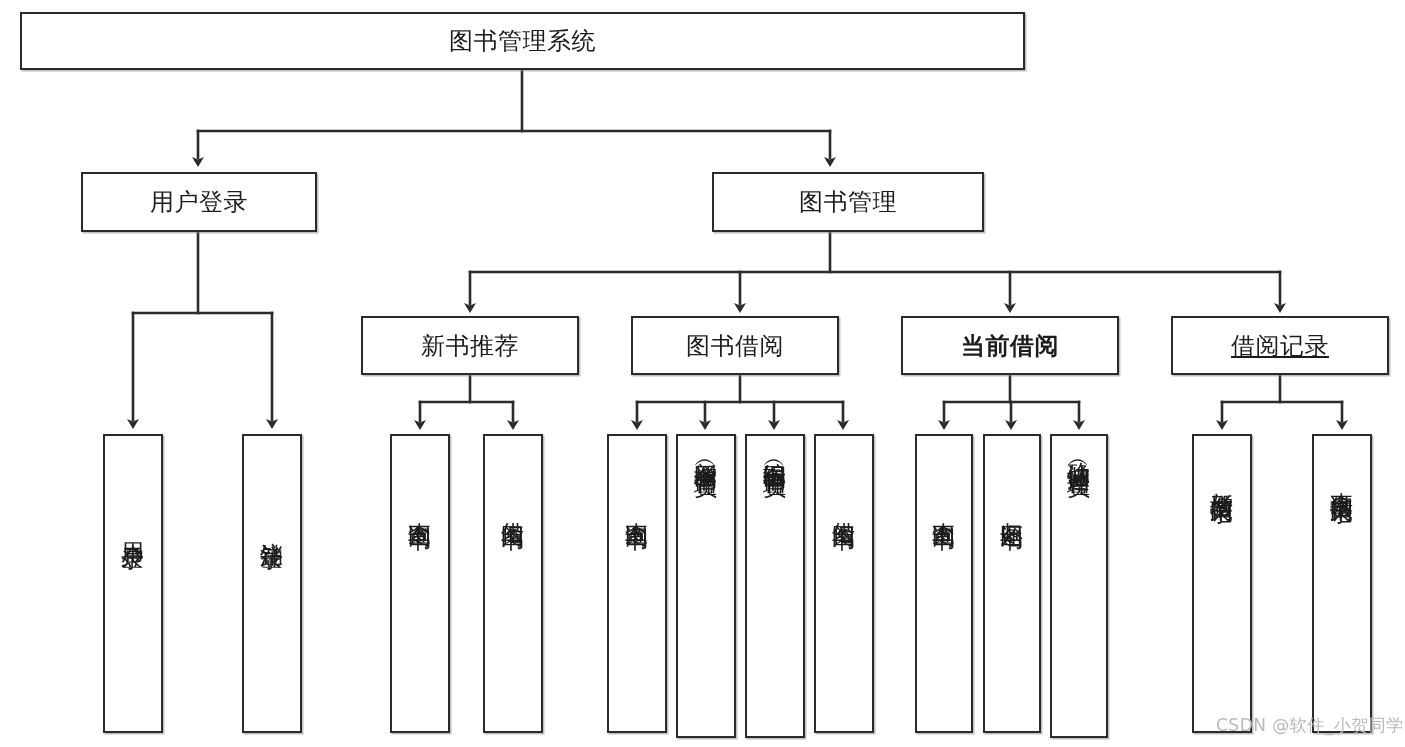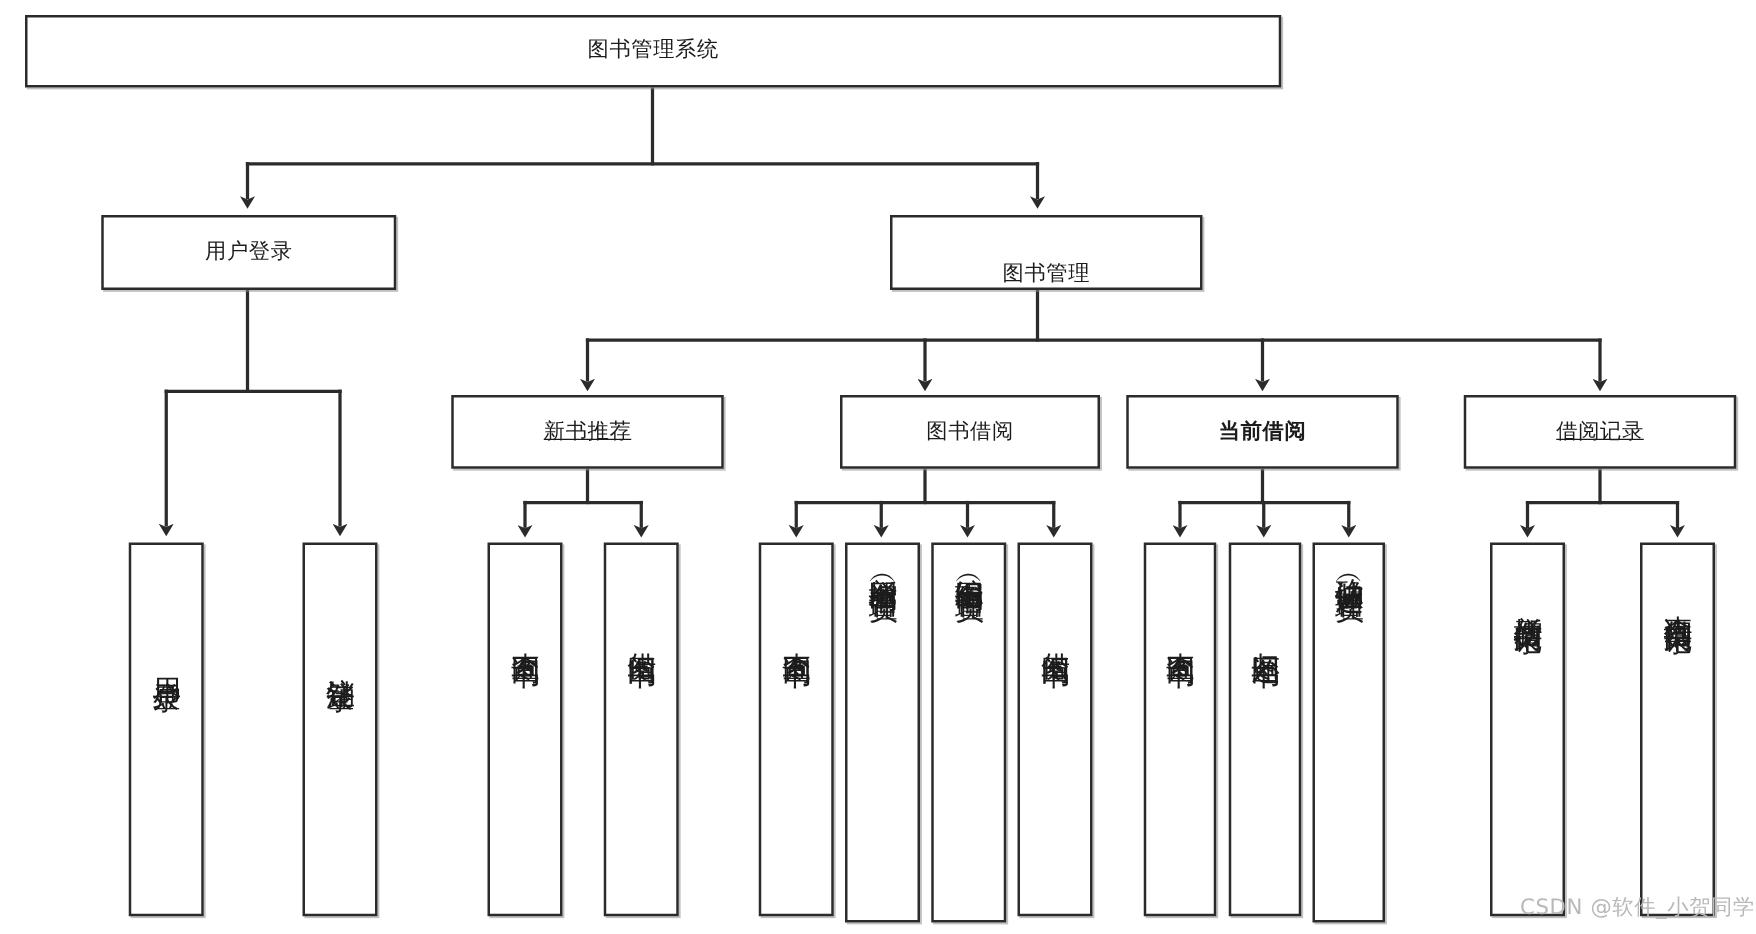--- a/index.html
+++ b/index.html
@@ -26,21 +26,21 @@
     position:absolute;
     box-sizing:border-box;
     background:#ffffff;
     border:2px solid #2b2b2b;
     display:flex;
     align-items:center;
     justify-content:center;
     box-shadow:1.5px 1.5px 0 0 rgba(140,140,140,0.55);
   }
   .node .label{
-    font-size:17px;
+    font-size:24px;
     line-height:1.25;
     color:#1c1c1c;
     letter-spacing:0.5px;
     white-space:nowrap;
     text-align:center;
   }
   
   .node.vert{
     align-items:flex-start;
     padding-top:14px;
@@ -122,28 +122,28 @@
     </g>
   </svg>
 
   <div class="node" style="left:20px;top:12px;width:1005px;height:58px;">
     <span class="label">图书管理系统</span>
   </div>
 
   <div class="node" style="left:81px;top:172px;width:236px;height:60px;">
     <span class="label">用户登录</span>
   </div>
-  <div class="node" style="left:712px;top:172px;width:250px;height:60px;align-items:flex-end;">
+  <div class="node" style="left:712px;top:172px;width:272px;height:60px;">
     <span class="label">图书管理</span>
   </div>
 
-  <div class="node" style="left:361px;top:316px;width:218px;height:59px;text-decoration:underline;">
+  <div class="node" style="left:361px;top:316px;width:218px;height:59px;">
     <span class="label">新书推荐</span>
   </div>
-  <div class="node" style="left:631px;top:316px;width:208px;height:59px;margin-left:41px;">
+  <div class="node" style="left:631px;top:316px;width:208px;height:59px;">
     <span class="label">图书借阅</span>
   </div>
   <div class="node" style="left:901px;top:316px;width:218px;height:59px;font-weight:bold;">
     <span class="label">当前借阅</span>
   </div>
   <div class="node" style="left:1171px;top:316px;width:218px;height:59px;text-decoration:underline;">
     <span class="label">借阅记录</span>
   </div>
 
   <div class="node vert" style="left:103px;top:434px;width:60px;height:299px;padding-top:88px;">

